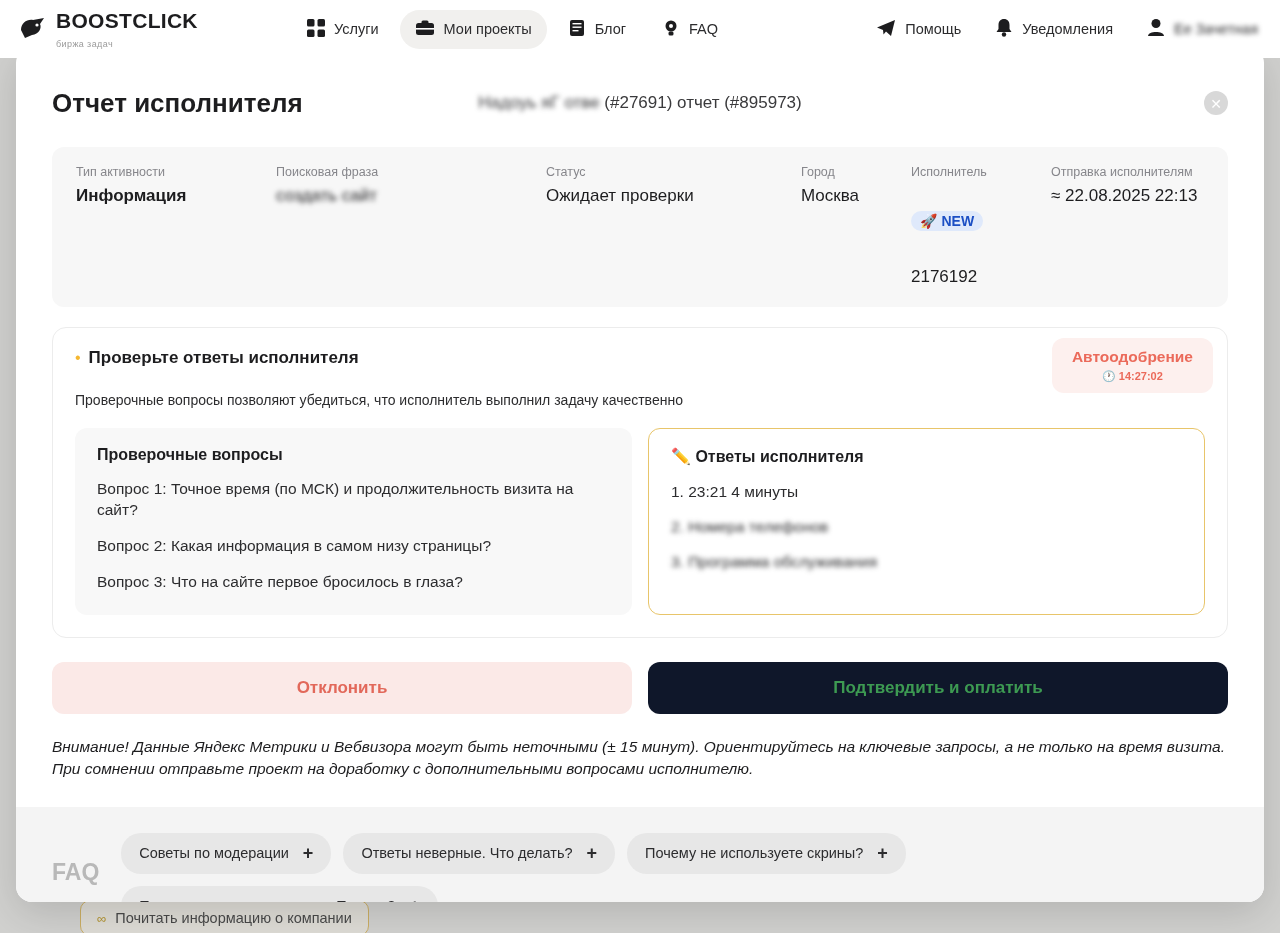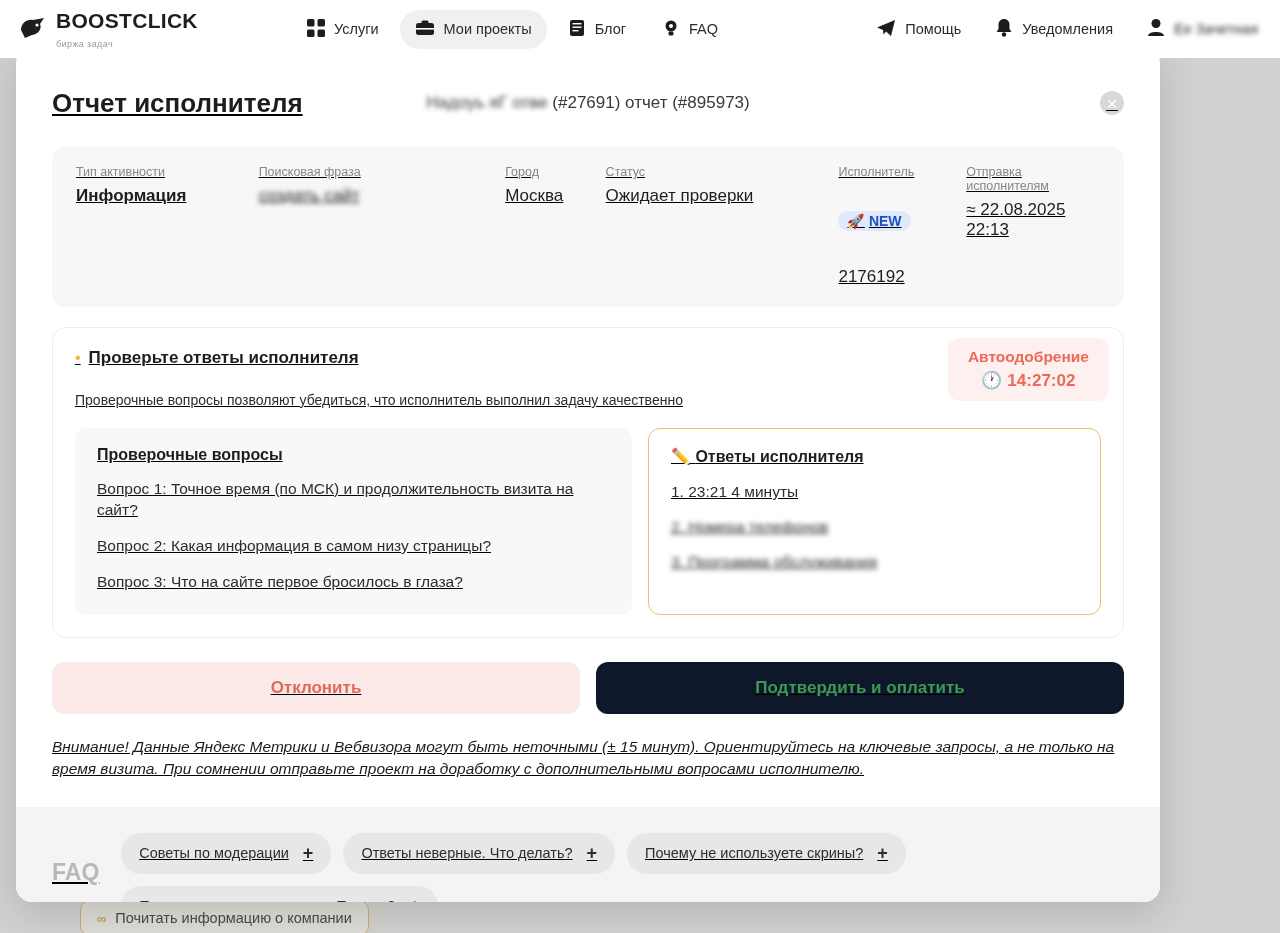--- a/index.html
+++ b/index.html
@@ -44,26 +44,25 @@
 
   .icon { display: inline-block; flex: 0 0 auto; }
 
   
   .overlay {
     position: absolute; inset: 0;
     background: rgba(70,70,70,0.18);
   }
   .modal {
     position: absolute; left: 16px; top: 47px;
-    width: 1144px; height: 855px;
+    width: 1248px; height: 855px;
     background: #ffffff;
     border-radius: 16px;
     box-shadow: 0 10px 40px rgba(0,0,0,.15);
     overflow: hidden;
-    text-decoration: underline;
   }
   .modal-body { padding: 30px 36px 0 36px; }
 
   .modal-head {
     display: flex; align-items: center; position: relative; height: 52px;
   }
   .modal-title { font-size: 26px; font-weight: bold; color: #1d1d1f; }
   .modal-sub {
     position: absolute; left: 50%; transform: translateX(-50%);
     font-size: 17px; color: #3a3a3c; white-space: nowrap;
@@ -113,21 +112,21 @@
   .dot { color: #f5b731; font-size: 16px; line-height: 20px; }
   .check-title { font-size: 17px; font-weight: bold; color: #1d1d1f; }
   .check-desc { font-size: 14px; color: #2c2c2e; margin-top: 24px; }
 
   .auto-approve {
     position: absolute; right: 14px; top: 10px;
     background: #fdf0ee; border-radius: 12px;
     padding: 10px 20px; text-align: center;
   }
   .auto-approve .t1 { font-size: 15.5px; color: #eb6a5a; font-weight: bold; }
-  .auto-approve .t2 { font-size: 17px; color: #eb6a5a; font-weight: bold; margin-top: 4px; }
+  .auto-approve .t2 { font-size: 11px; color: #eb6a5a; font-weight: bold; margin-top: 4px; }
 
   .two-col { display: flex; gap: 16px; margin-top: 20px; }
   .q-box {
     flex: 0 0 557px; background: #f8f8f8; border-radius: 12px;
     padding: 18px 22px 22px 22px;
   }
   .q-title { font-size: 16px; font-weight: bold; color: #1d1d1f; }
   .q-item { font-size: 15.5px; color: #2c2c2e; margin-top: 15px; line-height: 1.35; }
   .a-box {
     flex: 1; border: 1px solid #e8c56a; border-radius: 12px;
@@ -293,27 +292,27 @@
 
     <div class="info-strip">
       <div class="info-cell c1">
         <span class="info-label">Тип активности</span>
         <span class="info-value bold">Информация</span>
       </div>
       <div class="info-cell c2">
         <span class="info-label">Поисковая фраза</span>
         <span class="info-value blur-txt">создать сайт</span>
       </div>
+      <div class="info-cell c4">
+        <span class="info-label">Статус</span>
+        <span class="info-value">Ожидает проверки</span>
+      </div>
       <div class="info-cell c3">
         <span class="info-label">Город</span>
         <span class="info-value">Москва</span>
-      </div>
-      <div class="info-cell c4">
-        <span class="info-label">Статус</span>
-        <span class="info-value">Ожидает проверки</span>
       </div>
       <div class="info-cell c5">
         <span class="info-label">Исполнитель</span>
         <span class="new-badge">
           <span>🚀</span>
           <span>NEW</span>
         </span>
         <span class="exec-id">2176192</span>
       </div>
       <div class="info-cell c6">

